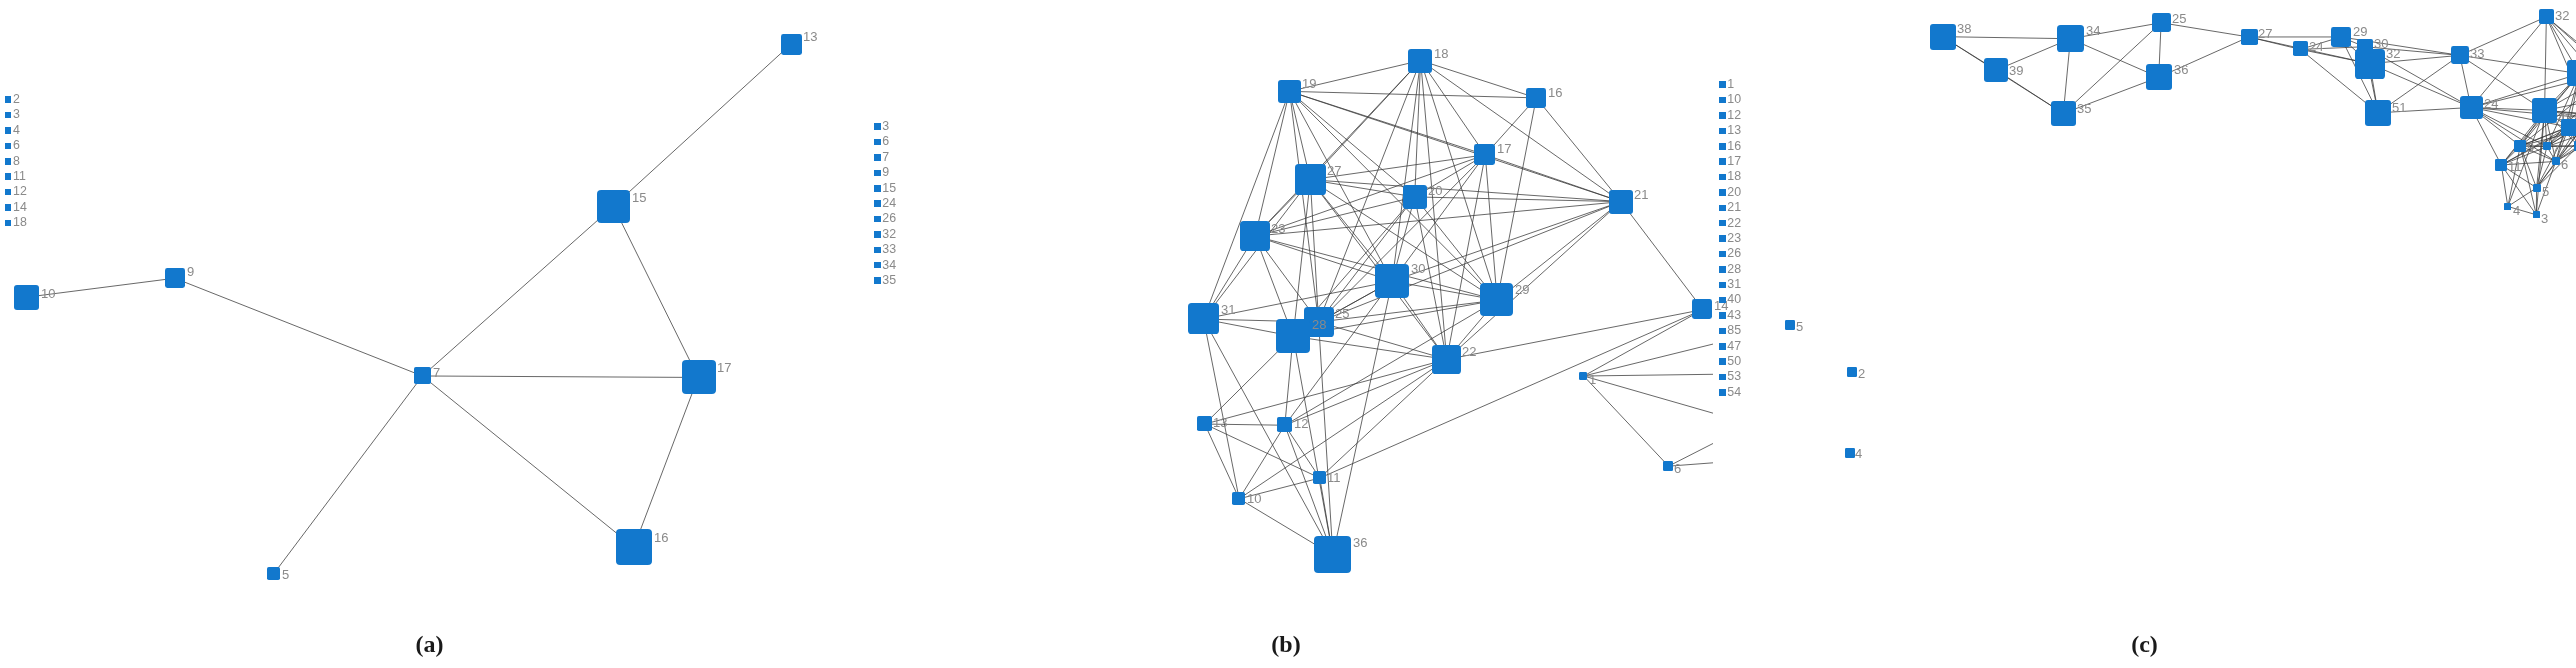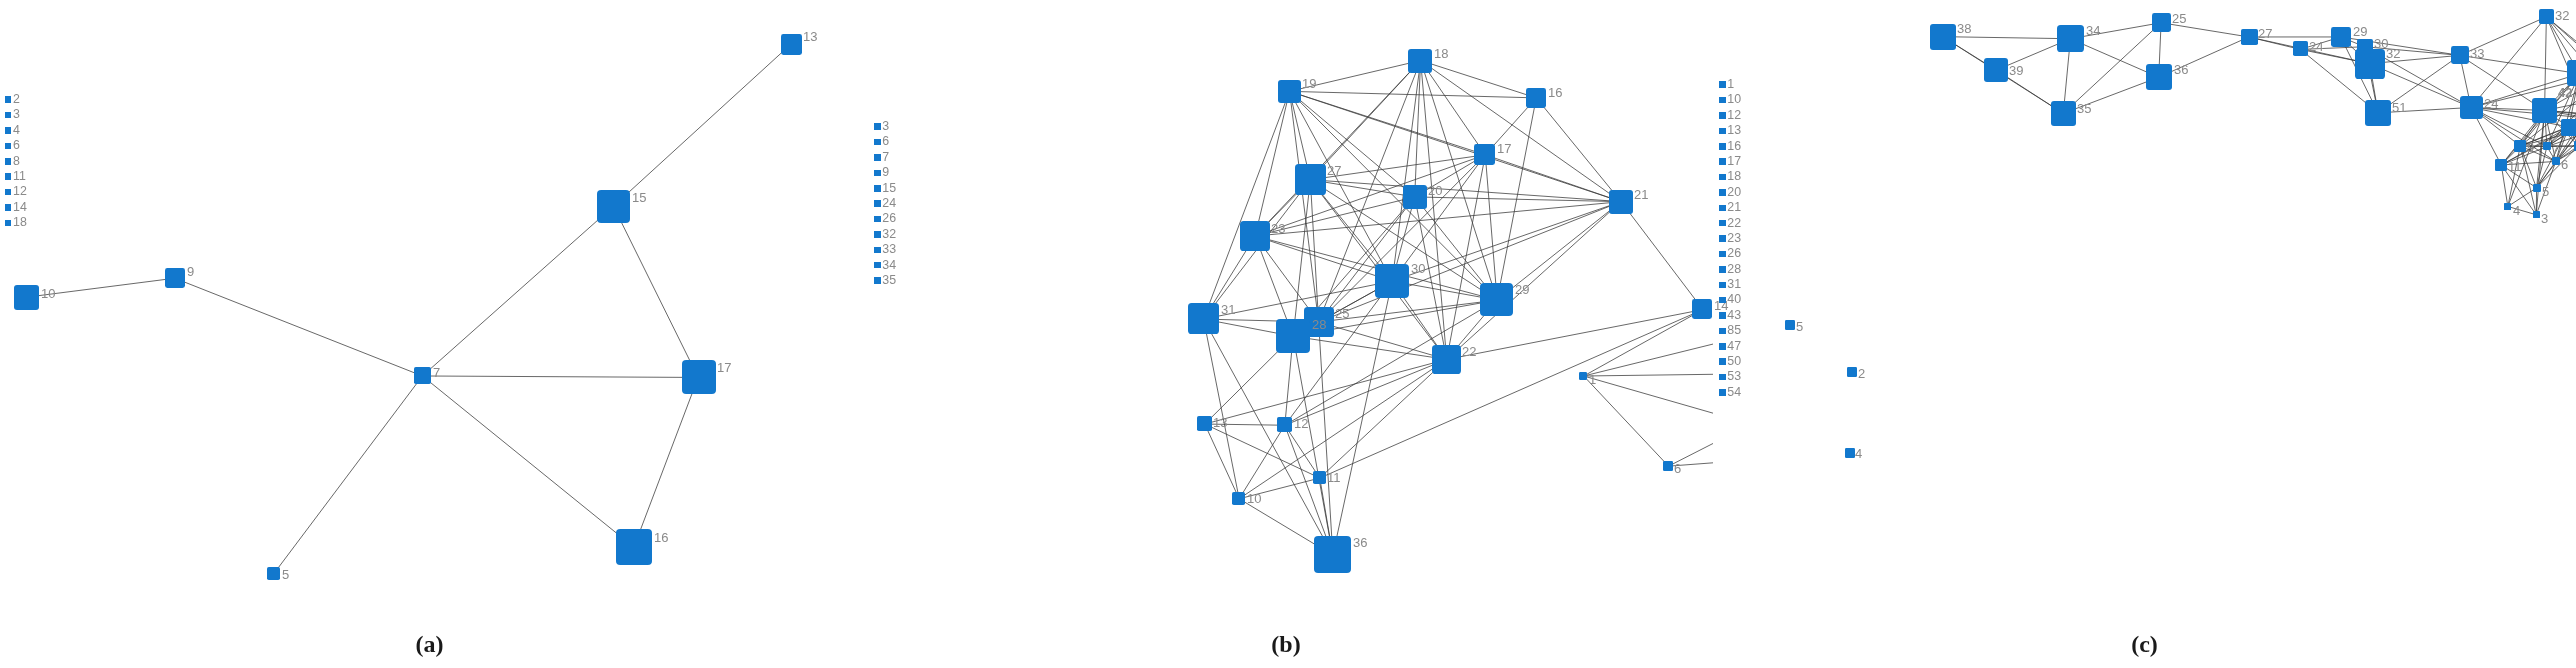--- a/index.html
+++ b/index.html
@@ -563,21 +563,21 @@
         <div class="node" style="left: 271px; top: 58px; width: 24px; height: 24px; background: rgb(18, 120, 205); border-radius: 3px;"></div>
         <div class="node-label" style="left: 296px; top: 63px;">39</div>
         <div class="node" style="left: 854px; top: 60px; width: 26px; height: 26px; background: rgb(18, 120, 205); border-radius: 3px;"></div>
         <div class="node" style="left: 338px; top: 101px; width: 25px; height: 25px; background: rgb(18, 120, 205); border-radius: 3px;"></div>
         <div class="node-label" style="left: 364px; top: 101px;">35</div>
         <div class="node" style="left: 747px; top: 96px; width: 22.5px; height: 22.5px; background: rgb(18, 120, 205); border-radius: 3px;"></div>
         <div class="node-label" style="left: 771px; top: 96px;">24</div>
         <div class="node" style="left: 652px; top: 100px; width: 26px; height: 26px; background: rgb(18, 120, 205); border-radius: 3px;"></div>
         <div class="node-label" style="left: 679px; top: 100px;">51</div>
         <div class="node" style="left: 819px; top: 98px; width: 25px; height: 25px; background: rgb(18, 120, 205); border-radius: 3px;"></div>
-        <div class="node-label" style="left: 845px; top: 85px; font-weight: bold;">42</div>
+        <div class="node-label" style="left: 845px; top: 110px; font-weight: bold;">42</div>
         <div class="node" style="left: 848px; top: 119px; width: 16.6px; height: 16.6px; background: rgb(18, 120, 205); border-radius: 1.8px;"></div>
         <div class="node" style="left: 801px; top: 140px; width: 12px; height: 12px; background: rgb(18, 120, 205); border-radius: 1.2px;"></div>
         <div class="node-label" style="left: 814px; top: 140px;">9</div>
         <div class="node" style="left: 830px; top: 142px; width: 8.3px; height: 8.3px; background: rgb(18, 120, 205); border-radius: 1.2px;"></div>
         <div class="node-label" style="left: 839px; top: 142px;">7</div>
         <div class="node" style="left: 861px; top: 141px; width: 9.5px; height: 9.5px; background: rgb(18, 120, 205); border-radius: 1.2px;"></div>
         <div class="node" style="left: 782px; top: 159px; width: 12px; height: 12px; background: rgb(18, 120, 205); border-radius: 1.2px;"></div>
         <div class="node-label" style="left: 795px; top: 159px;">11</div>
         <div class="node" style="left: 839px; top: 157px; width: 8.3px; height: 8.3px; background: rgb(18, 120, 205); border-radius: 1.2px;"></div>
         <div class="node-label" style="left: 848px; top: 157px;">6</div>

